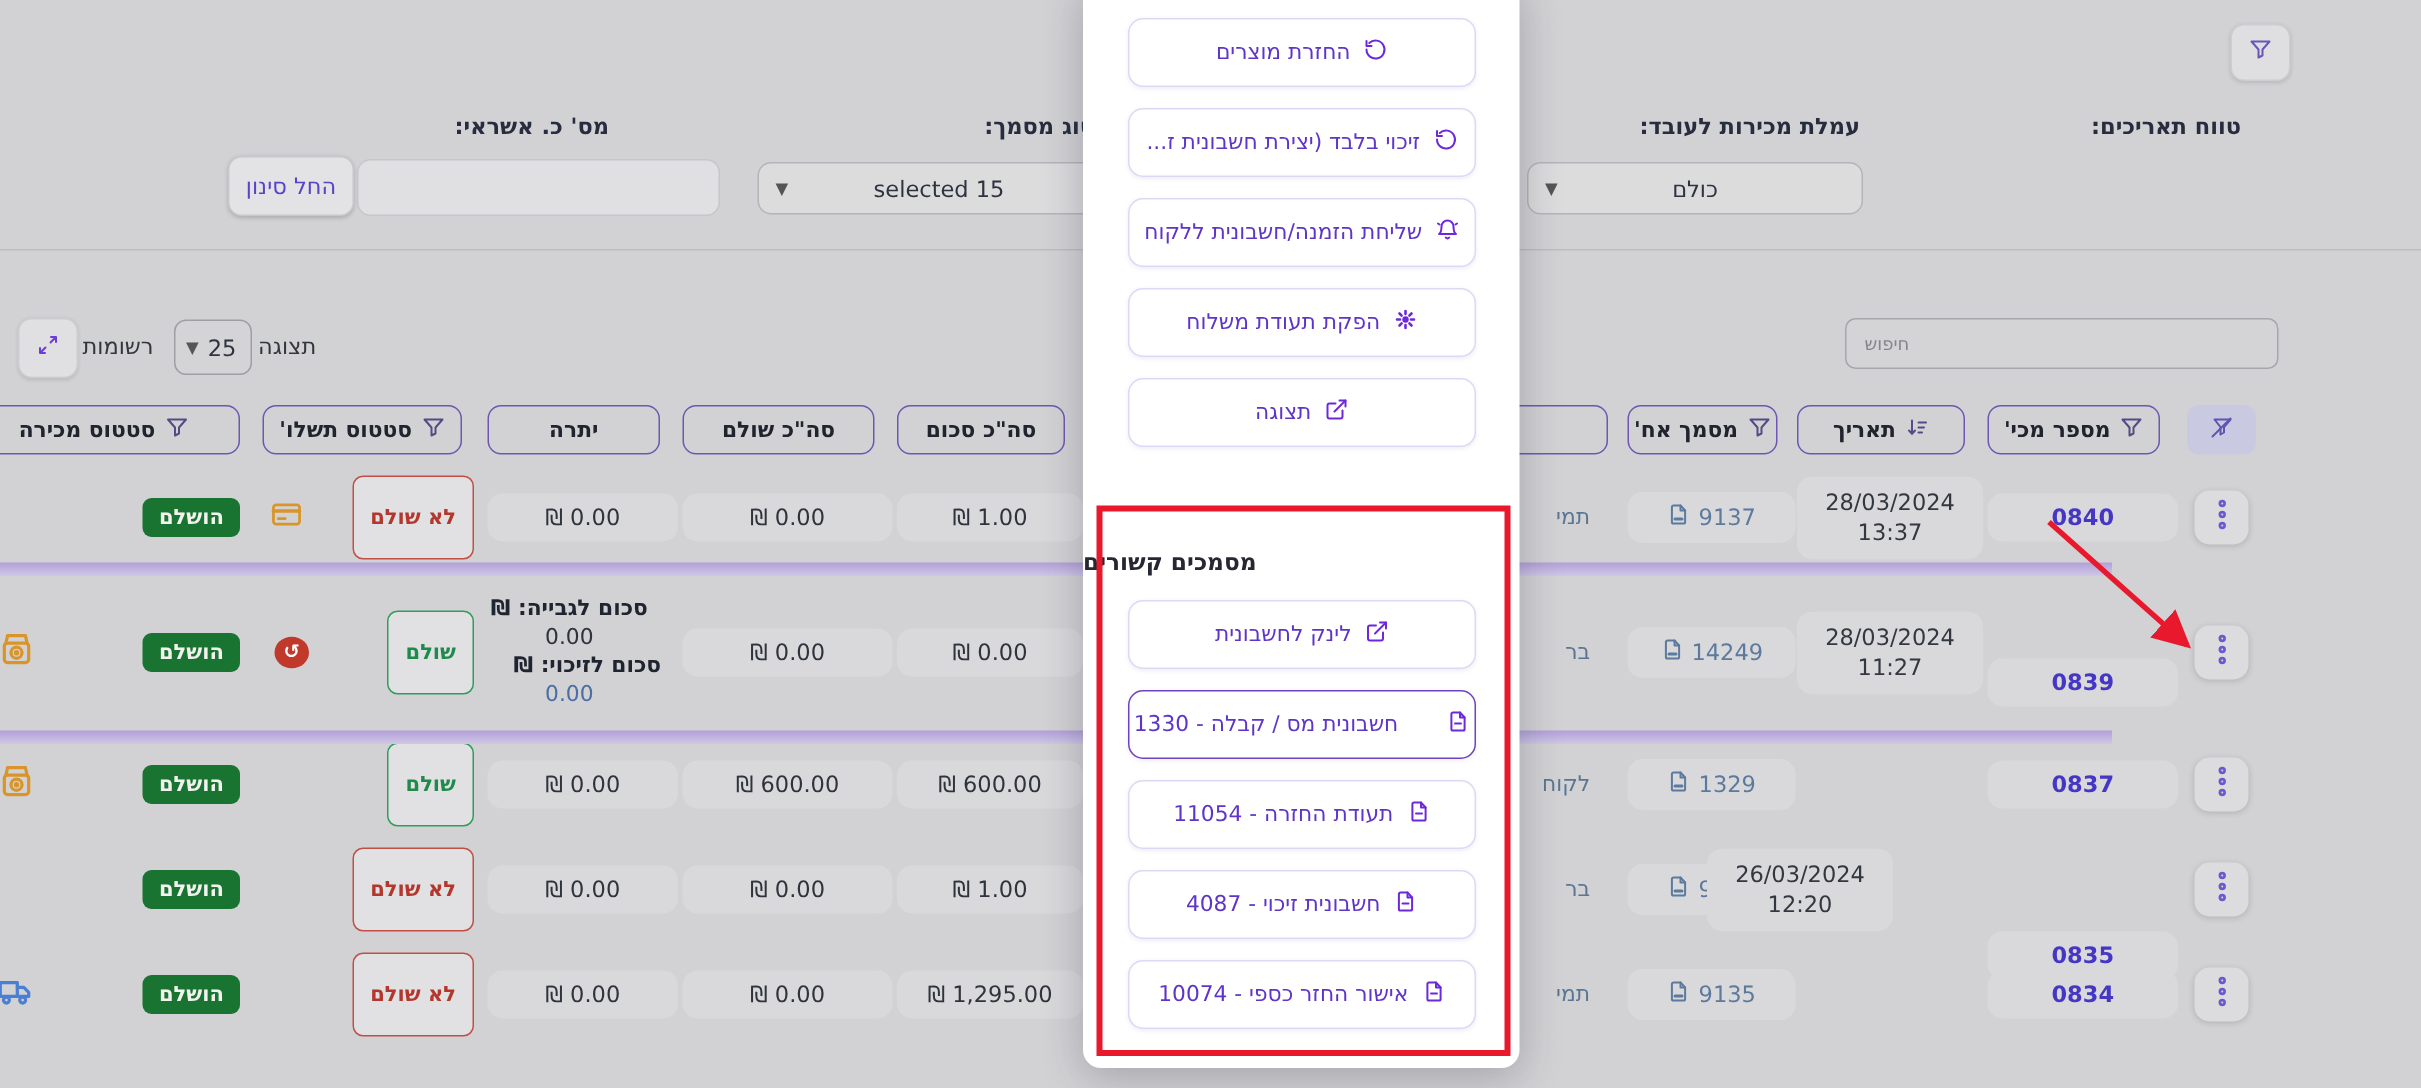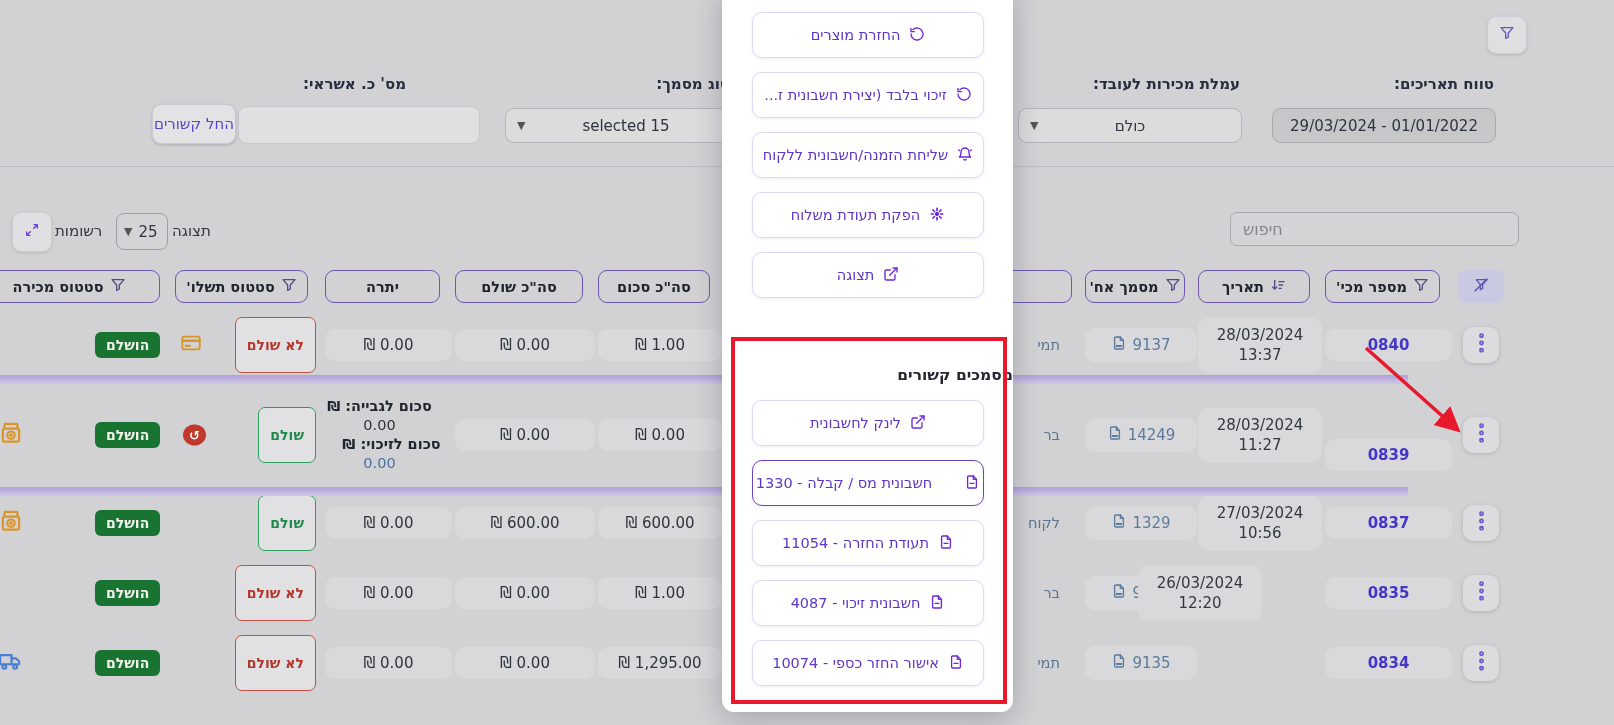--- a/index.html
+++ b/index.html
@@ -53,76 +53,73 @@
   
   #popup{position:absolute;left:722px;top:-14px;width:291px;height:726px;background:#ffffff;
         border-radius:12px;box-shadow:0 6px 28px rgba(40,40,70,.28);z-index:50;}
   .menu-btn{position:absolute;left:30px;width:232px;height:46px;background:#fff;
         border:1.3px solid #ded7f6;border-radius:10px;color:#5e35c8;font-size:14.5px;
         display:flex;align-items:center;justify-content:center;gap:9px;direction:rtl;
         box-shadow:0 1px 3px rgba(90,70,160,.10);box-sizing:border-box;cursor:pointer;
         white-space:nowrap;}
   .menu-btn.hl{border:1.7px solid #6f42c1;gap:32px;}
   .menu-btn svg{flex:0 0 auto;}
-  #rel-title{position:absolute;left:0;width:291px;text-align:right;color:#272733;
+  #rel-title{position:absolute;left:0;width:291px;text-align:left;color:#272733;
         font-weight:700;font-size:15.5px;direction:rtl;}
   #redbox{position:absolute;left:731px;top:337px;width:276px;height:367px;
         border:4px solid #e8192c;z-index:60;pointer-events:none;box-sizing:border-box;}
   #arrow{position:absolute;left:1356px;top:338px;z-index:70;pointer-events:none;}
 </style>
 </head>
 <body>
 
 <div id="app">
 
   <div class="abs iconbtn" style="left:1487px;top:16px;width:38px;height:36px;">
     <span id="top-funnel"><svg width="16" height="16" viewBox="0 0 24 24" fill="none" stroke="currentColor" stroke-width="2" stroke-linecap="round" stroke-linejoin="round">
           <path d="M3 4h18l-7 8v6l-4 2v-8L3 4z"></path>
         </svg></span>
   </div>
 
   <div class="abs lbl" style="left:1272px;top:75px;width:222px;">טווח תאריכים:</div>
-  <div class="abs field" style="left:1272px;top:108px;width:222px;height:33px;background:#c7c7c9;border-color:#a9a9ae;">
-    <span>29/03/2024 - 01/01/2022</span>
-  </div>
 
   <div class="abs lbl" style="left:1018px;top:75px;width:222px;">עמלת מכירות לעובד:</div>
   <div class="abs field" style="left:1018px;top:108px;width:222px;height:33px;">
     <span class="caret">▼</span>
     <span>כולם</span>
   </div>
 
   <div class="abs lbl" style="left:520px;top:75px;width:210px;">סוג מסמך:</div>
   <div class="abs field" style="left:505px;top:108px;width:240px;height:33px;">
     <span class="caret">▼</span>
     <span>selected 15</span>
   </div>
 
   <div class="abs lbl" style="left:240px;top:75px;width:166px;">מס' כ. אשראי:</div>
   <div class="abs field" style="left:238px;top:106px;width:240px;height:36px;background:#e0e0e2;border-color:#c6c6cb;"></div>
 
   <div class="abs btn-light" style="left:152px;top:104px;width:82px;height:38px;">
-    <span>החל קשורים</span>
+    <span>החל סינון</span>
   </div>
 
   <div class="abs divider" style="left:0;top:166px;width:1614px;"></div>
 
   <div class="abs iconbtn" style="left:12px;top:212px;width:38px;height:38px;background:#e0e0e2;color:#6d3ddb;">
     <span id="expand-ic"><svg width="16" height="16" viewBox="0 0 24 24" fill="none" stroke="currentColor" stroke-width="2" stroke-linecap="round" stroke-linejoin="round">
           <path d="M9.5 14.5L4 20M4 20v-5M4 20h5M14.5 9.5L20 4M20 4h-5M20 4v5"></path>
         </svg></span>
   </div>
   <div class="abs" style="left:55px;top:222px;font-size:15px;color:#33363e;direction:rtl;">רשומות</div>
   <div class="abs field" style="left:116px;top:213px;width:50px;height:35px;background:#d4d4d6;border-color:#9e9ea5;border-radius:8px;">
     <span class="caret" style="left:7px;">▼</span>
     <span style="margin-left:12px;">25</span>
   </div>
   <div class="abs" style="left:172px;top:222px;font-size:15px;color:#33363e;direction:rtl;">תצוגה</div>
 
-  <div class="abs" style="left:1230px;top:212px;width:289px;height:34px;background:#d4d4d6;border:1px solid #a6a6ac;border-radius:7px;box-sizing:border-box;display:flex;align-items:center;justify-content:flex-end;padding:0 12px;color:#85858d;font-size:16px;direction:rtl;">
+  <div class="abs" style="left:1230px;top:212px;width:289px;height:34px;background:#d4d4d6;border:1px solid #a6a6ac;border-radius:7px;box-sizing:border-box;display:flex;align-items:center;justify-content:flex-end;padding:0 12px;color:#85858d;font-size:12px;direction:rtl;">
     <span>חיפוש</span>
   </div>
 
   <div id="headers">
       <div class="hpill" style="left: -22px; width: 182px;">
         <span><svg width="16" height="16" viewBox="0 0 24 24" fill="none" stroke="currentColor" stroke-width="2" stroke-linecap="round" stroke-linejoin="round">
             <path d="M3 4h18l-7 8v6l-4 2v-8L3 4z"></path>
           </svg></span>
         <span>סטטוס מכירה</span>
       </div>
@@ -270,24 +267,20 @@
     <div class="cell chip" style="left:598px;width:112px;">₪ 600.00</div>
     <div class="cell custfrag" style="left:1014px;width:46px;">לקוח</div>
     <div class="cell chip docnum" style="left:1085px;width:100px;">
       <span><svg width="16" height="16" viewBox="0 0 24 24" fill="none" stroke="currentColor" stroke-width="2" stroke-linecap="round" stroke-linejoin="round">
               <path d="M14 3H7a1.6 1.6 0 0 0-1.6 1.6v14.8A1.6 1.6 0 0 0 7 21h10a1.6 1.6 0 0 0 1.6-1.6V8z"></path>
               <path d="M14 3v5h4.6"></path>
               <path d="M8.5 16.5h7" stroke-width="3"></path>
             </svg></span>
           <span>1329</span>
     </div>
-    <div class="cell chip datecell" style="left:1198px;width:112px;">
-      <span>27/03/2024</span>
-          <span>10:56</span>
-    </div>
     <div class="cell chip salenum" style="left:1325px;width:115px;">0837</div>
     <div class="kebab">
           <span><svg width="15" height="22" viewBox="0 0 12 24" fill="none" stroke="currentColor" stroke-width="2">
               <circle cx="6" cy="4" r="1.7"></circle>
               <circle cx="6" cy="12" r="1.7"></circle>
               <circle cx="6" cy="20" r="1.7"></circle>
             </svg></span>
         </div>
       </div>
       <div class="row" style="top: 564px; height: 58px;">
@@ -306,21 +299,21 @@
               <path d="M14 3H7a1.6 1.6 0 0 0-1.6 1.6v14.8A1.6 1.6 0 0 0 7 21h10a1.6 1.6 0 0 0 1.6-1.6V8z"></path>
               <path d="M14 3v5h4.6"></path>
               <path d="M8.5 16.5h7" stroke-width="3"></path>
             </svg></span>
           <span>9136</span>
     </div>
     <div class="cell chip datecell" style="left:1138px;width:112px;justify-content:center;">
       <span>26/03/2024</span>
           <span>12:20</span>
     </div>
-    <div class="cell chip salenum" style="left:1325px;width:115px;">0835</div>
+    <div class="cell chip salenum" style="left:1325px;width:115px;margin-top:44px;">0835</div>
     <div class="kebab">
           <span><svg width="15" height="22" viewBox="0 0 12 24" fill="none" stroke="currentColor" stroke-width="2">
               <circle cx="6" cy="4" r="1.7"></circle>
               <circle cx="6" cy="12" r="1.7"></circle>
               <circle cx="6" cy="20" r="1.7"></circle>
             </svg></span>
         </div>
       </div>
       <div class="row" style="top: 634px; height: 58px;">
     <div class="cell" style="left:-10px;width:170px;">

